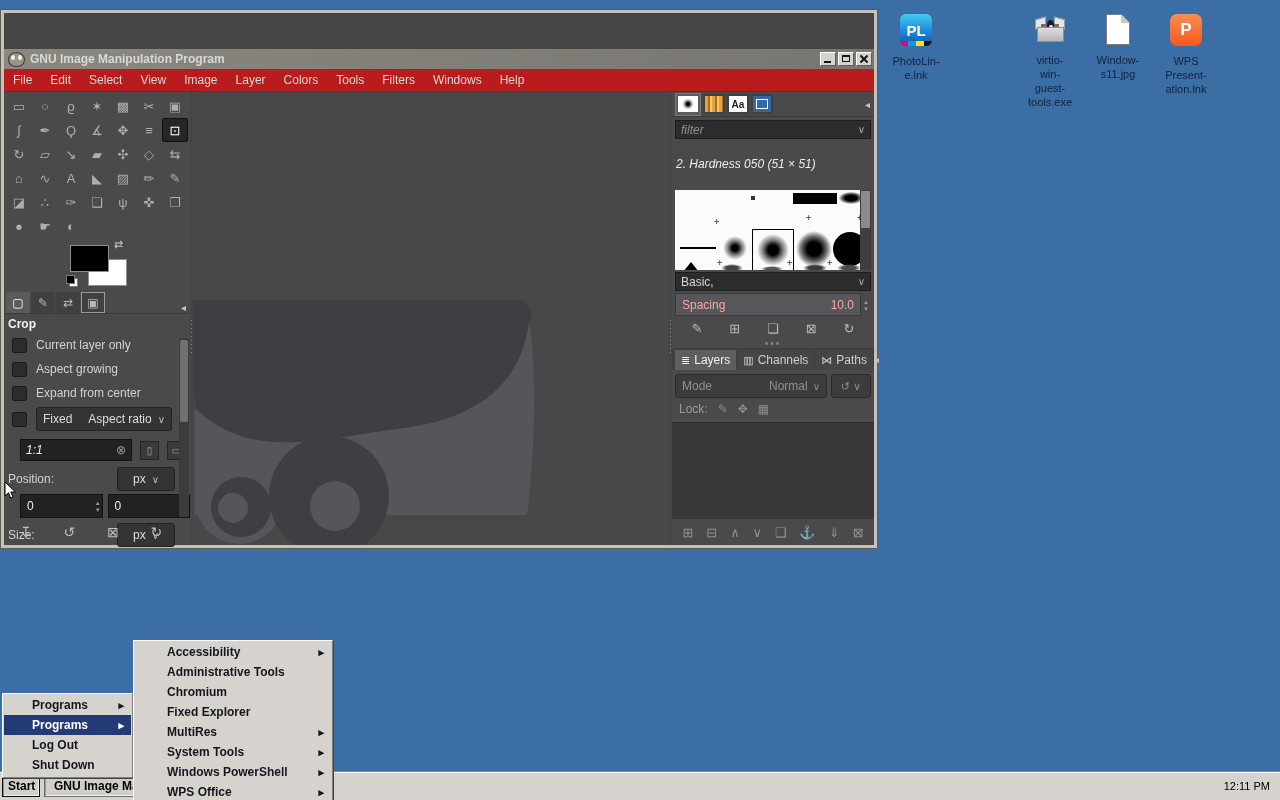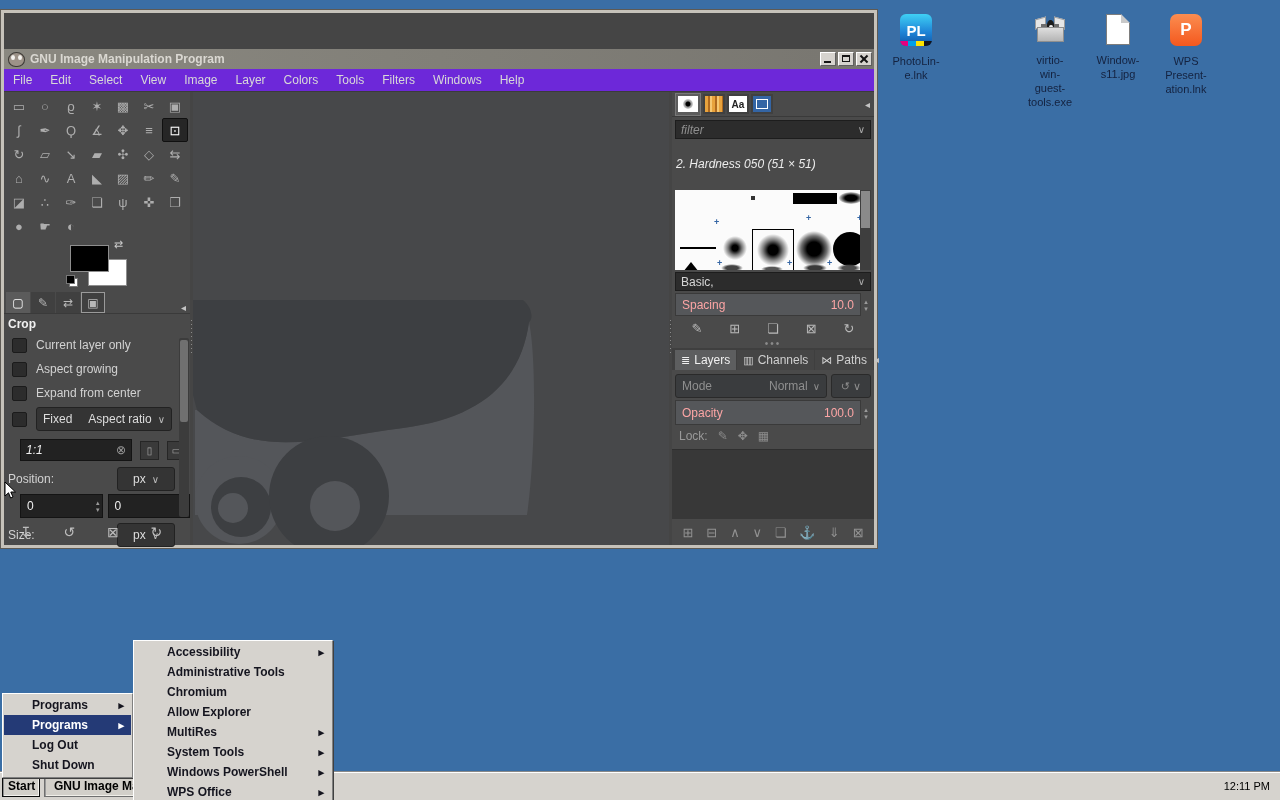--- a/index.html
+++ b/index.html
@@ -53,21 +53,21 @@
     background:#f4f2ee;border-radius:50%;}
   .wilber-ico::before{left:2px;} .wilber-ico::after{right:2px;}
   .win-controls{margin-left:auto;display:flex;gap:2px;}
   .wbtn{width:16px;height:14px;background:#d6d3ce;position:relative;
     border:1px solid;border-color:#ffffff #5f5f5f #5f5f5f #ffffff;box-sizing:border-box;}
   .wbtn-min::after{content:"";position:absolute;left:3px;bottom:2px;width:7px;height:2px;background:#151515;}
   .wbtn-max::after{content:"";position:absolute;left:3px;top:2px;width:8px;height:7px;box-sizing:border-box;
     border:1px solid #151515;border-top-width:2px;}
   .wbtn-close::before,.wbtn-close::after{content:"";position:absolute;left:2px;top:5px;width:10px;height:2px;background:#151515;}
   .wbtn-close::before{transform:rotate(45deg);} .wbtn-close::after{transform:rotate(-45deg);}
-  .menubar{height:22px;flex:0 0 22px;display:flex;align-items:center;background:#6d28d9;
+  .menubar{height:22px;flex:0 0 22px;display:flex;align-items:center;background:#b91c1c;
     color:#d8d8d8;font-size:12px;border-bottom:1px solid #3b3b3b;text-align:right;}
   .menubar span{padding:0 9px;}
   .win-content{flex:1;display:flex;min-height:0;}
 
   
   .leftdock{width:186px;flex:0 0 186px;background:#4a4a4a;position:relative;font-size:12px;color:#d2d2d2;}
   .toolgrid{display:grid;grid-template-columns:repeat(7,26px);grid-auto-rows:24px;padding:2px 0 0 2px;}
   .tool{display:flex;align-items:center;justify-content:center;font-size:13px;color:#aeaeae;}
   .tool.active{background:#262626;border:1px solid #101010;border-radius:2px;color:#fff;}
   .colorwidget{height:50px;position:relative;}
@@ -503,30 +503,20 @@
           <span class="mode-dd">
             <span>Mode</span>
             <span class="val">Normal</span>
             <span class="chev">∨</span>
           </span>
           <span class="mode-sw">
             <span>↺</span>
             <span>∨</span>
           </span>
         </div>
-        <div class="scale-row" style="height:25px">
-          <span class="scale-bar">
-            <span>Opacity</span>
-            <span class="val">100.0</span>
-          </span>
-          <span class="arrows">
-                <span>▴</span>
-                <span>▾</span>
-              </span>
-        </div>
         <div class="lock-row">
           <span>Lock:</span>
           <span class="ic">✎</span>
           <span class="ic">✥</span>
           <span class="ic">▦</span>
         </div>
         <div class="layerlist"></div>
         <div class="rbot">
           <span>⊞</span>
           <span>⊟</span>
@@ -561,21 +551,21 @@
     <div class="mi arrow">
         <span class="lab">Accessibility</span>
       </div>
     <div class="mi">
         <span class="lab">Administrative Tools</span>
       </div>
     <div class="mi">
         <span class="lab">Chromium</span>
       </div>
     <div class="mi">
-        <span class="lab">Allow Explorer</span>
+        <span class="lab">Fixed Explorer</span>
       </div>
     <div class="mi arrow">
         <span class="lab">MultiRes</span>
       </div>
     <div class="mi arrow">
         <span class="lab">System Tools</span>
       </div>
     <div class="mi arrow">
         <span class="lab">Windows PowerShell</span>
       </div>

